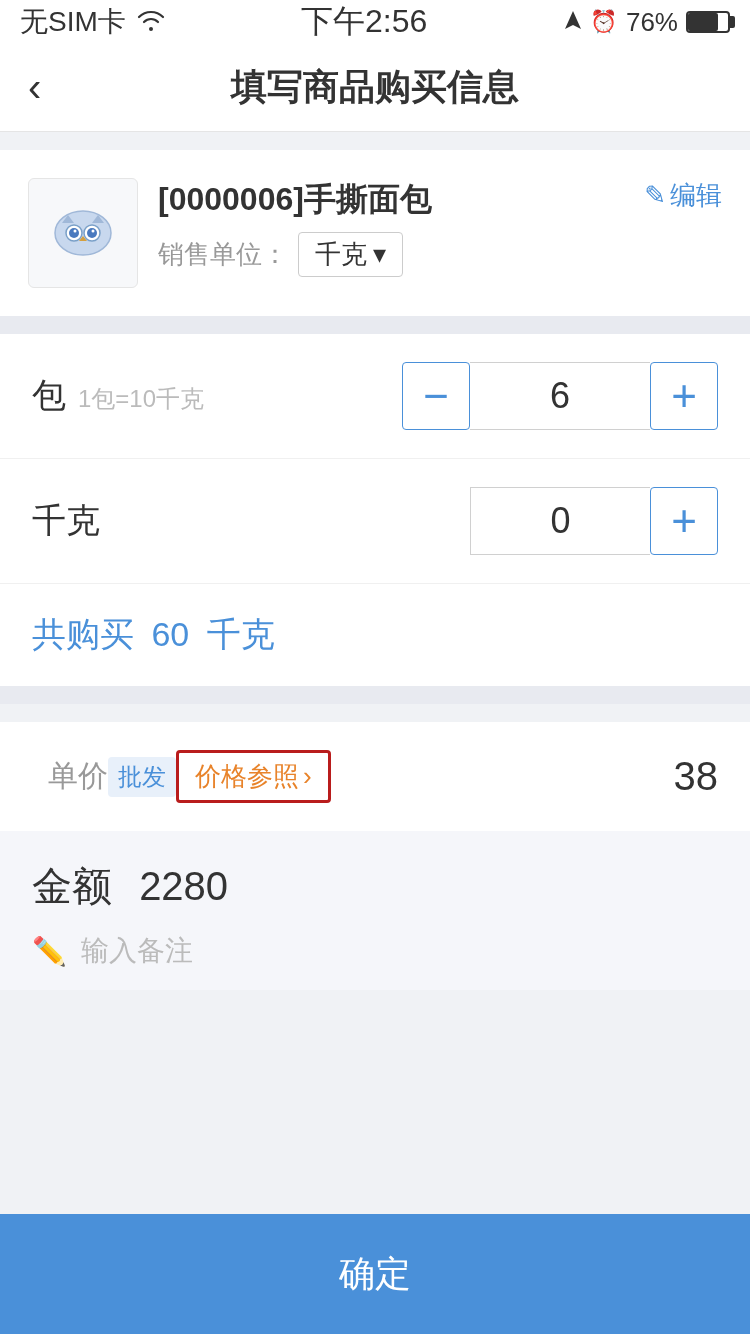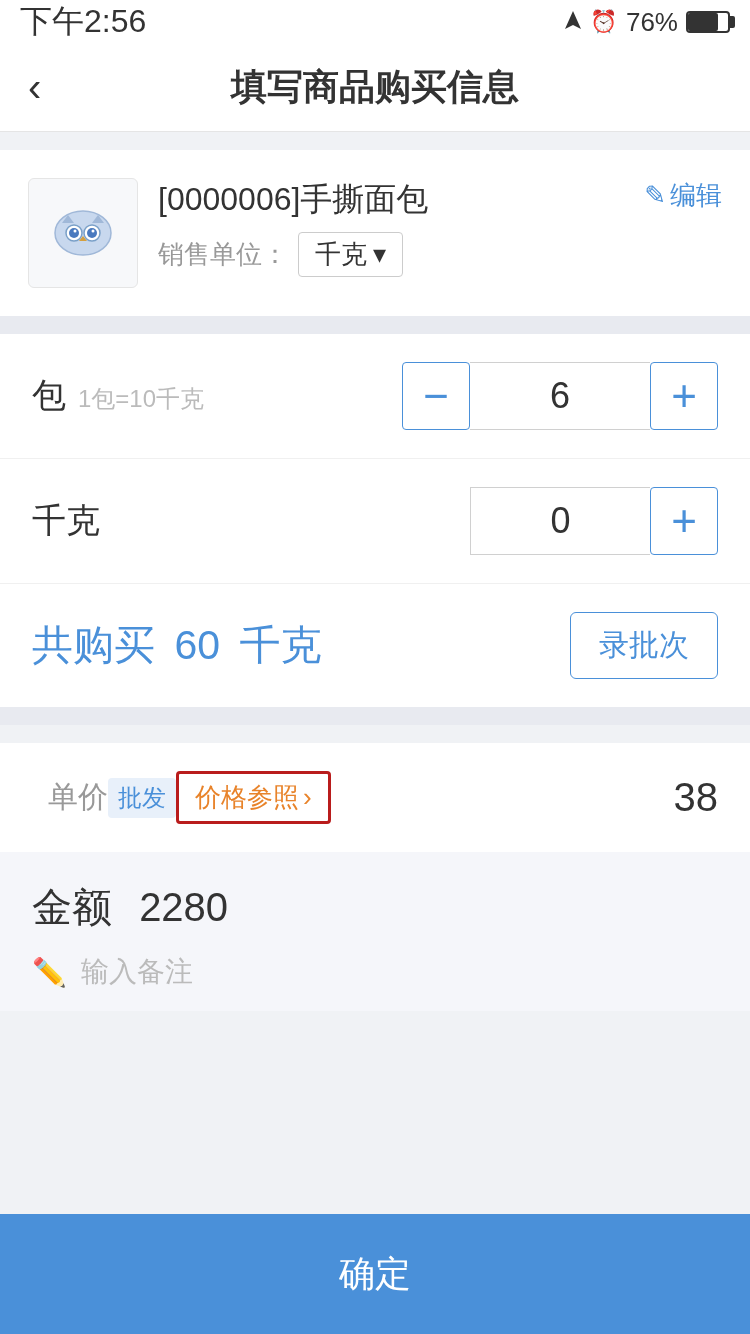--- a/index.html
+++ b/index.html
@@ -89,21 +89,21 @@
       height: 110px;
       border: 1px solid #e5e5e5;
       border-radius: 6px;
       background: #f7f8fa;
       display: flex;
       align-items: center;
       justify-content: center;
       flex-shrink: 0;
     }
     .product-info { flex: 1; }
-    .product-name { font-size: 32px; color: #333; font-weight: 400; margin-bottom: 10px; }
+    .product-name { font-size: 32px; color: #333; font-weight: 700; margin-bottom: 10px; }
     .product-stock { font-size: 26px; color: #999; margin-bottom: 10px; }
     .product-unit { font-size: 26px; color: #999; display: flex; align-items: center; gap: 10px; }
     .unit-select {
       border: 1px solid #ccc;
       border-radius: 4px;
       padding: 4px 16px;
       font-size: 26px;
       color: #333;
       background: #fff;
       display: inline-flex;
@@ -182,21 +182,21 @@
 
     
     .total-row {
       background: #fff;
       display: flex;
       align-items: center;
       justify-content: space-between;
       padding: 28px 32px;
     }
     .total-text {
-      font-size: 41px;
+      font-size: 34px;
       color: #333;
     }
     .total-text span { color: #4a90d9; }
     .batch-btn {
       border: 1px solid #4a90d9;
       color: #4a90d9;
       background: #fff;
       border-radius: 6px;
       padding: 12px 28px;
       font-size: 30px;
@@ -288,20 +288,30 @@
       color: #fff;
       font-size: 36px;
       font-weight: 500;
       cursor: pointer;
     }
   </style>
 </head>
 <body>
 
 <div class="status-bar">
+  <div class="status-left">
+    <span>无SIM卡</span>
+    <span>
+      <svg width="30" height="22" viewBox="0 0 30 22" fill="none">
+        <path d="M15 18a2 2 0 1 1 0 4 2 2 0 0 1 0-4z" fill="#333"></path>
+        <path d="M8 13c1.9-1.9 4.5-3 7-3s5.1 1.1 7 3" stroke="#333" stroke-width="2.2" fill="none" stroke-linecap="round"></path>
+        <path d="M3 8C6.4 4.6 10.5 3 15 3s8.6 1.6 12 5" stroke="#333" stroke-width="2.2" fill="none" stroke-linecap="round"></path>
+      </svg>
+    </span>
+  </div>
   <div class="status-center">下午2:56</div>
   <div class="status-right">
     <span>
       <svg width="20" height="22" viewBox="0 0 20 22" fill="#333">
         <path d="M10 2L18 20L10 16L2 20Z"></path>
       </svg>
     </span>
     <span style="font-size:22px;">⏰</span>
     <span>76%</span>
     <span class="battery-icon">
@@ -375,21 +385,20 @@
     </div>
   </div>
 </div>
 
 <div class="total-row">
   <span class="total-text">
     <span>共购买</span>
     <span style="color:#4a90d9; margin:0 8px;">60</span>
     <span>千克</span>
   </span>
-  <button class="batch-btn">录批次</button>
 </div>
 
 <div class="section-sep"></div>
 
 <div class="price-section">
   <div class="price-row">
     <span class="price-label">单价</span>
     <span class="price-tag">批发</span>
     <span class="price-ref-btn">
       <span>价格参照</span>

